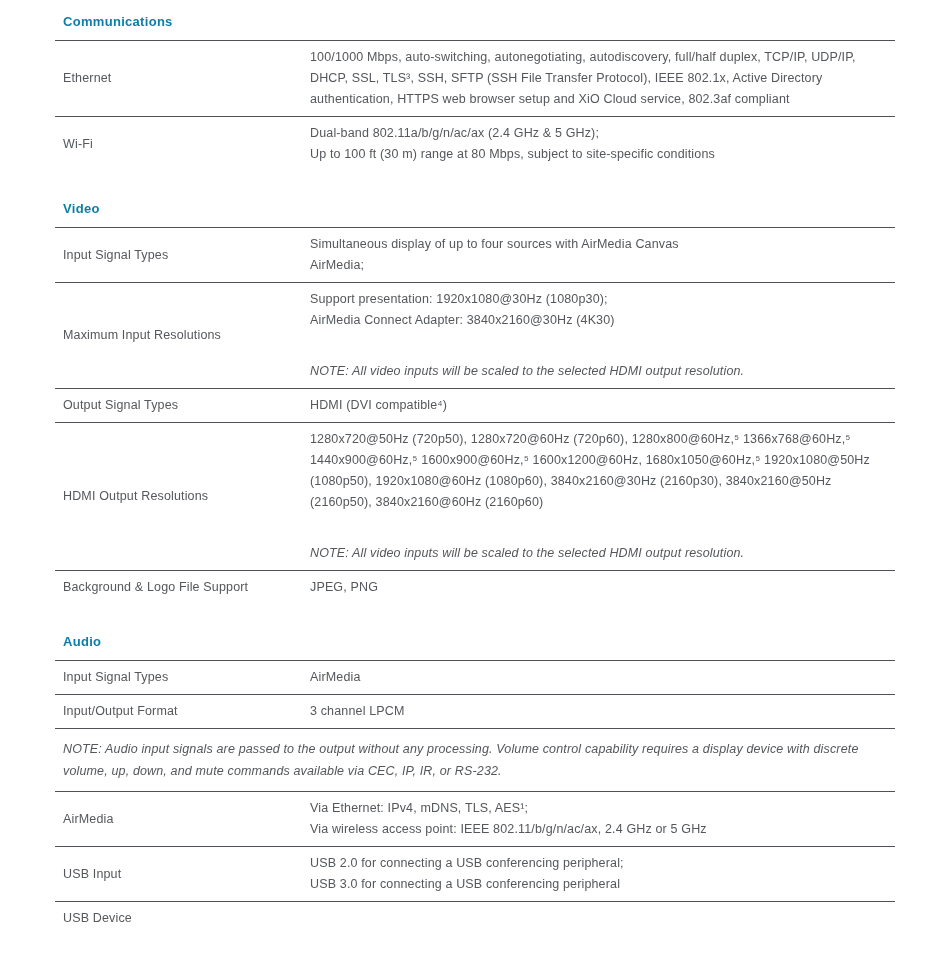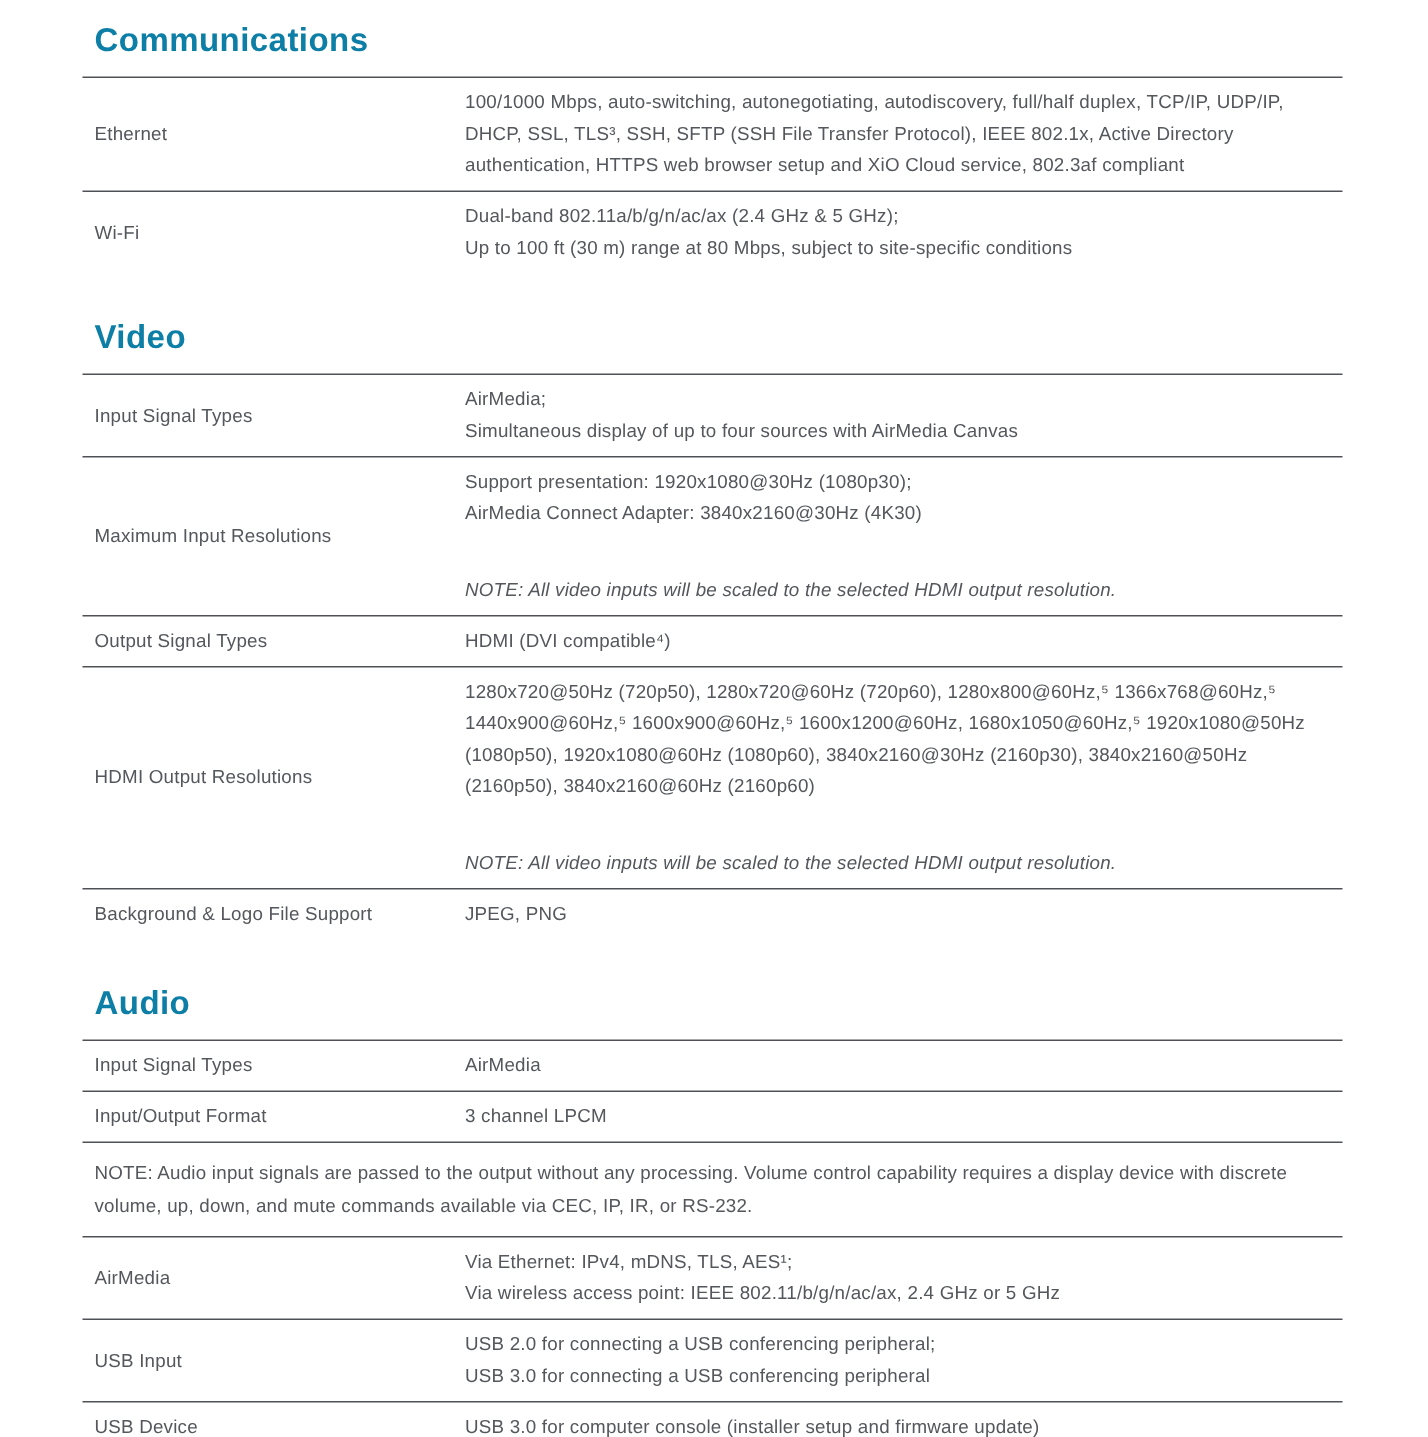--- a/index.html
+++ b/index.html
@@ -19,21 +19,21 @@
     font-family: "Liberation Sans", "DejaVu Sans", sans-serif;
     color: var(--text);
     font-size: 12.5px;
     letter-spacing: 0.15px;
   }
   .page {
     padding: 2px 57px 10px 55px;
   }
   .section-title {
     color: var(--heading);
-    font-size: 22px;
+    font-size: 13px;
     font-weight: bold;
     letter-spacing: 0.3px;
     margin: 30px 0 11px 8px;
   }
   .spec-section:first-child .section-title { margin-top: 12px; }
   .spec-table {
     border-top: 1px solid var(--border);
     width: 100%;
   }
   .spec-row {
@@ -60,20 +60,21 @@
   .row-note {
     font-style: italic;
     line-height: 21px;
     margin-top: 30px;
   }
   .note-row {
     display: block;
     padding: 9px 4px 9px 8px;
   }
   .table-note {
+    font-style: italic;
     line-height: 22px;
   }
 </style>
 </head>
 <body>
 
 <div class="page">
   <div>
   <section class="spec-section">
     <h2 class="section-title">Communications</h2>
@@ -94,22 +95,22 @@
   </div>
 </div>
   </section>
 
   <section class="spec-section">
     <h2 class="section-title">Video</h2>
     <div class="spec-table">
   <div class="spec-row">
     <div class="label-cell">Input Signal Types</div>
     <div class="value-cell">
+              <div class="para">Simultaneous display of up to four sources with AirMedia Canvas</div>
               <div class="para">AirMedia;</div>
-              <div class="para">Simultaneous display of up to four sources with AirMedia Canvas</div>
             </div>
   </div>
 
   <div class="spec-row">
     <div class="label-cell">Maximum Input Resolutions</div>
     <div class="value-cell">
               <div class="para">Support presentation: 1920x1080@30Hz (1080p30);</div>
               <div class="para">AirMedia Connect Adapter: 3840x2160@30Hz (4K30)</div>
               <div class="para row-note">NOTE: All video inputs will be scaled to the selected HDMI output resolution.</div>
             </div>
@@ -172,21 +173,18 @@
   <div class="spec-row">
     <div class="label-cell">USB Input</div>
     <div class="value-cell">
               <div class="para">USB 2.0 for connecting a USB conferencing peripheral;</div>
               <div class="para">USB 3.0 for connecting a USB conferencing peripheral</div>
             </div>
   </div>
 
   <div class="spec-row">
     <div class="label-cell">USB Device</div>
-    <div class="value-cell">
-              <div class="para">USB 3.0 for computer console (installer setup and firmware update)</div>
-            </div>
   </div>
 
 </div>
   </section>
 </div>
 </div>
 
 </body></html>

